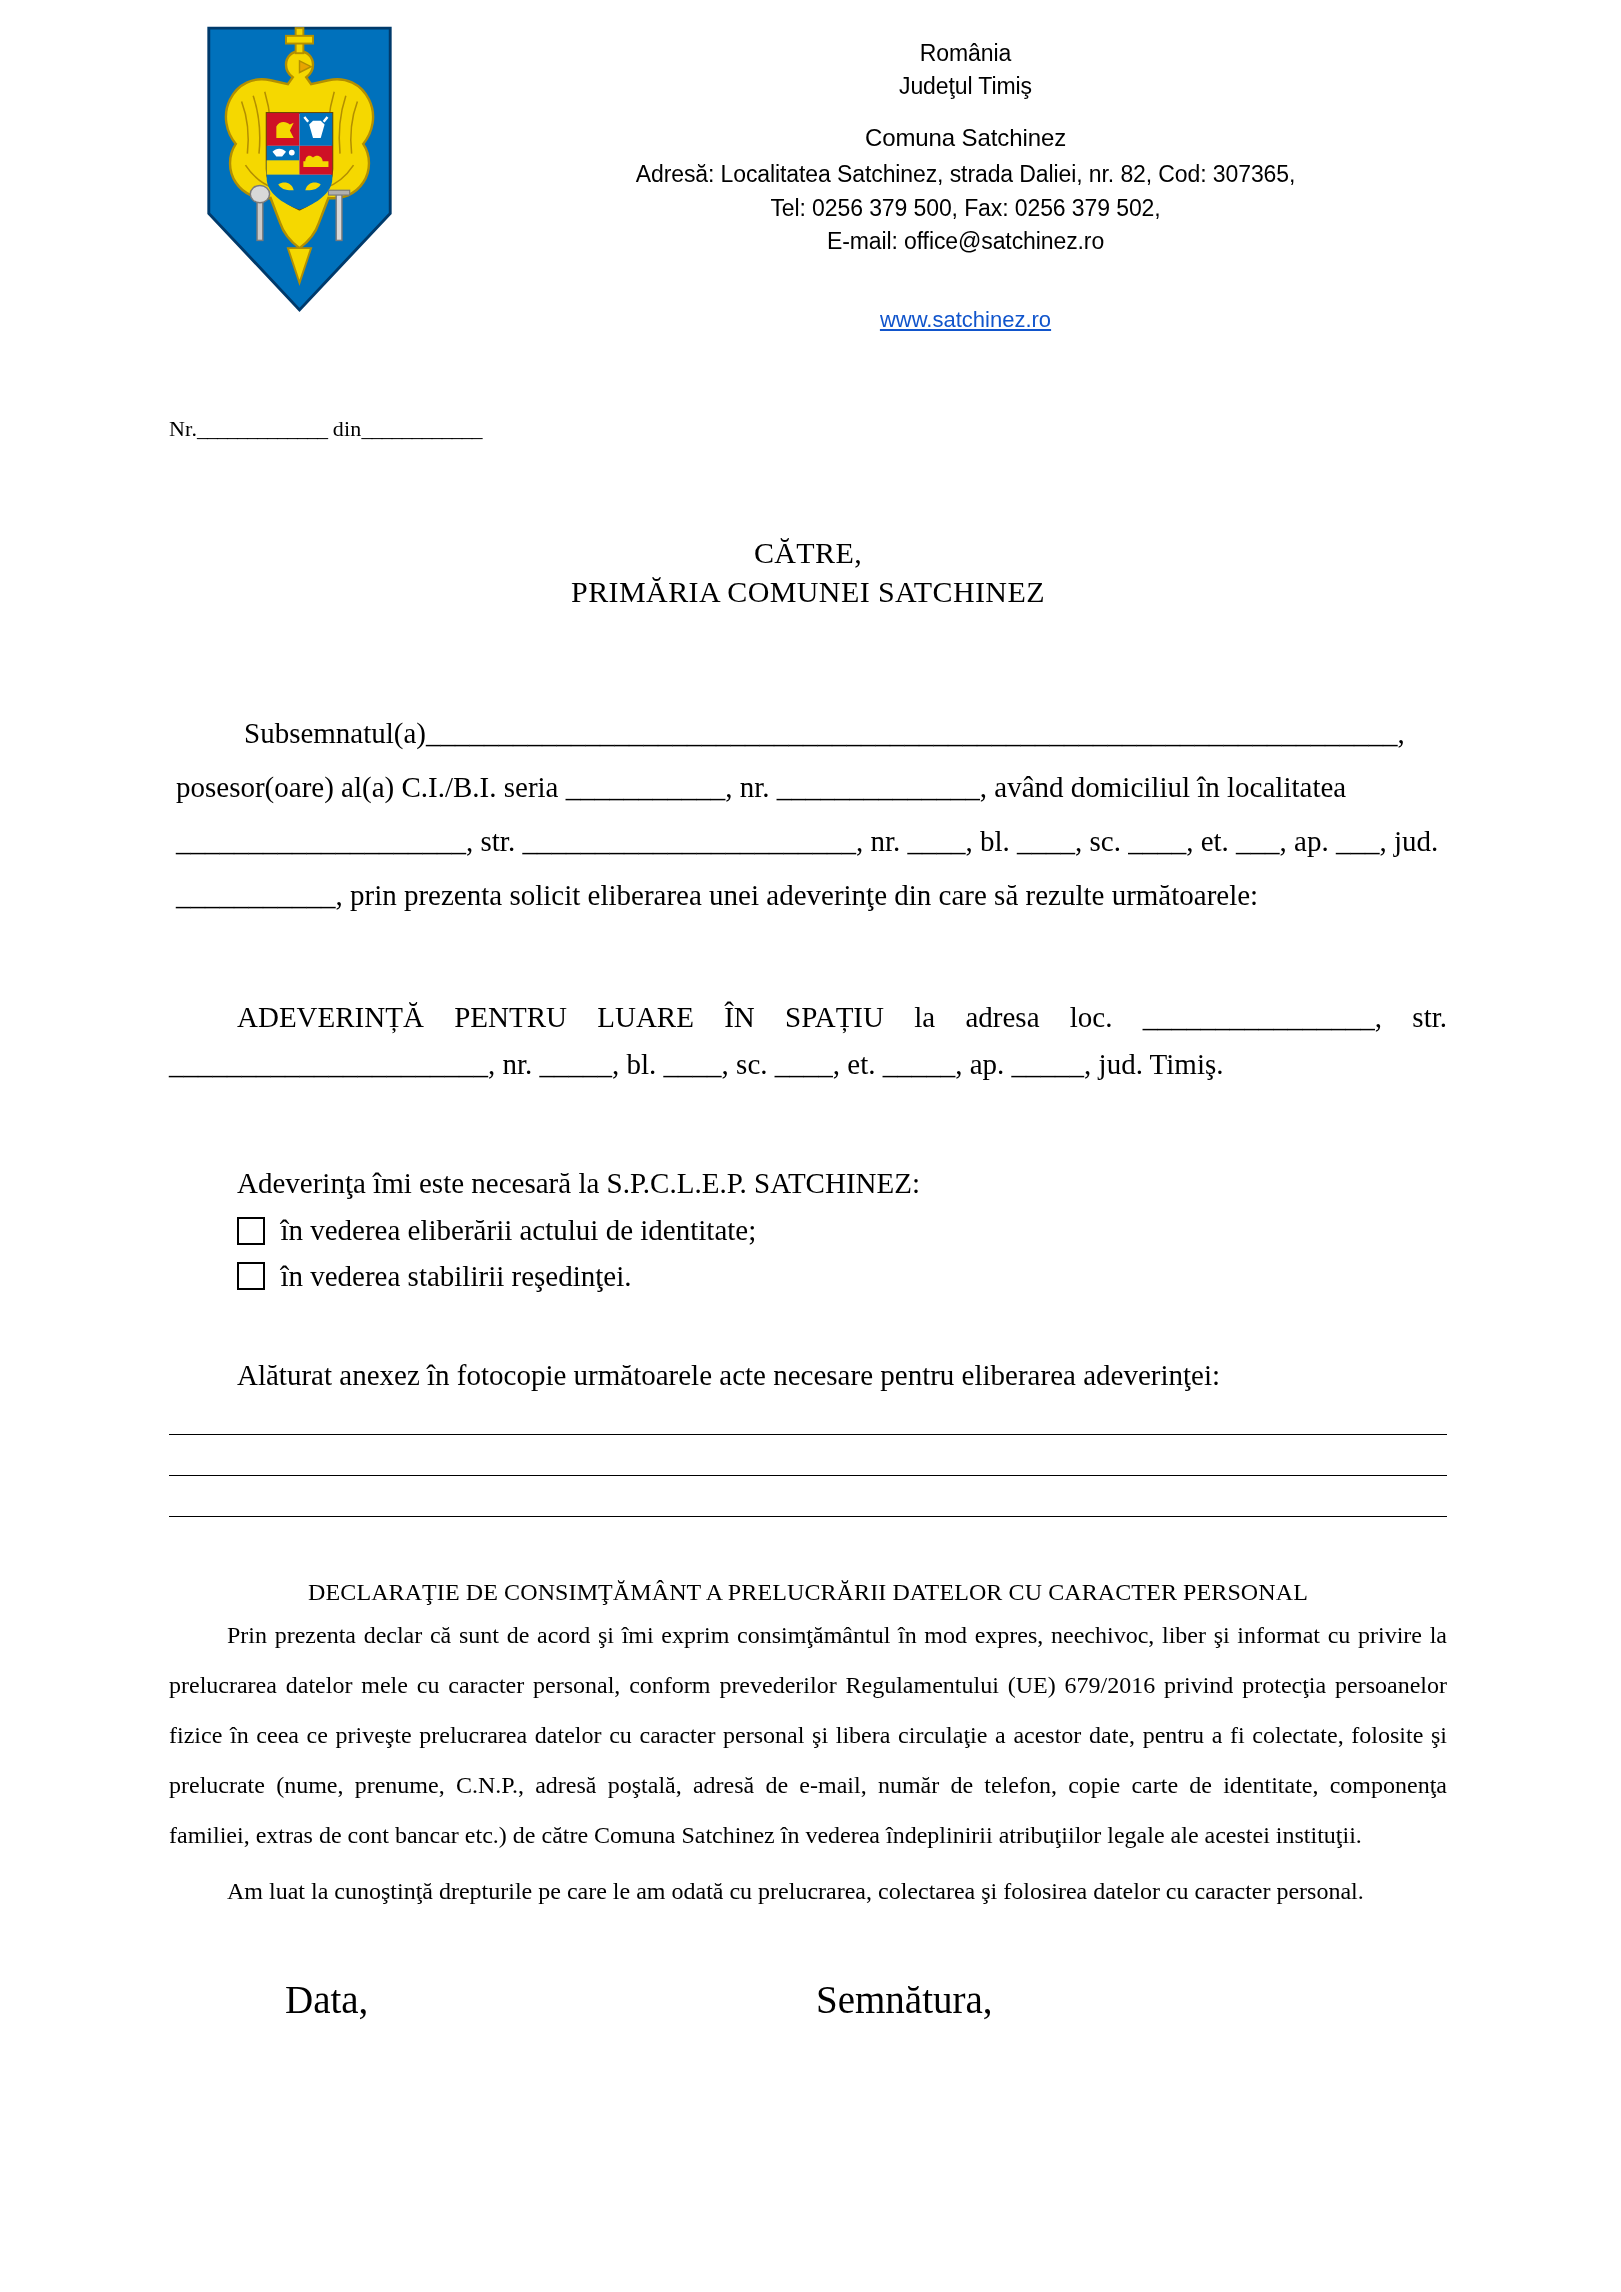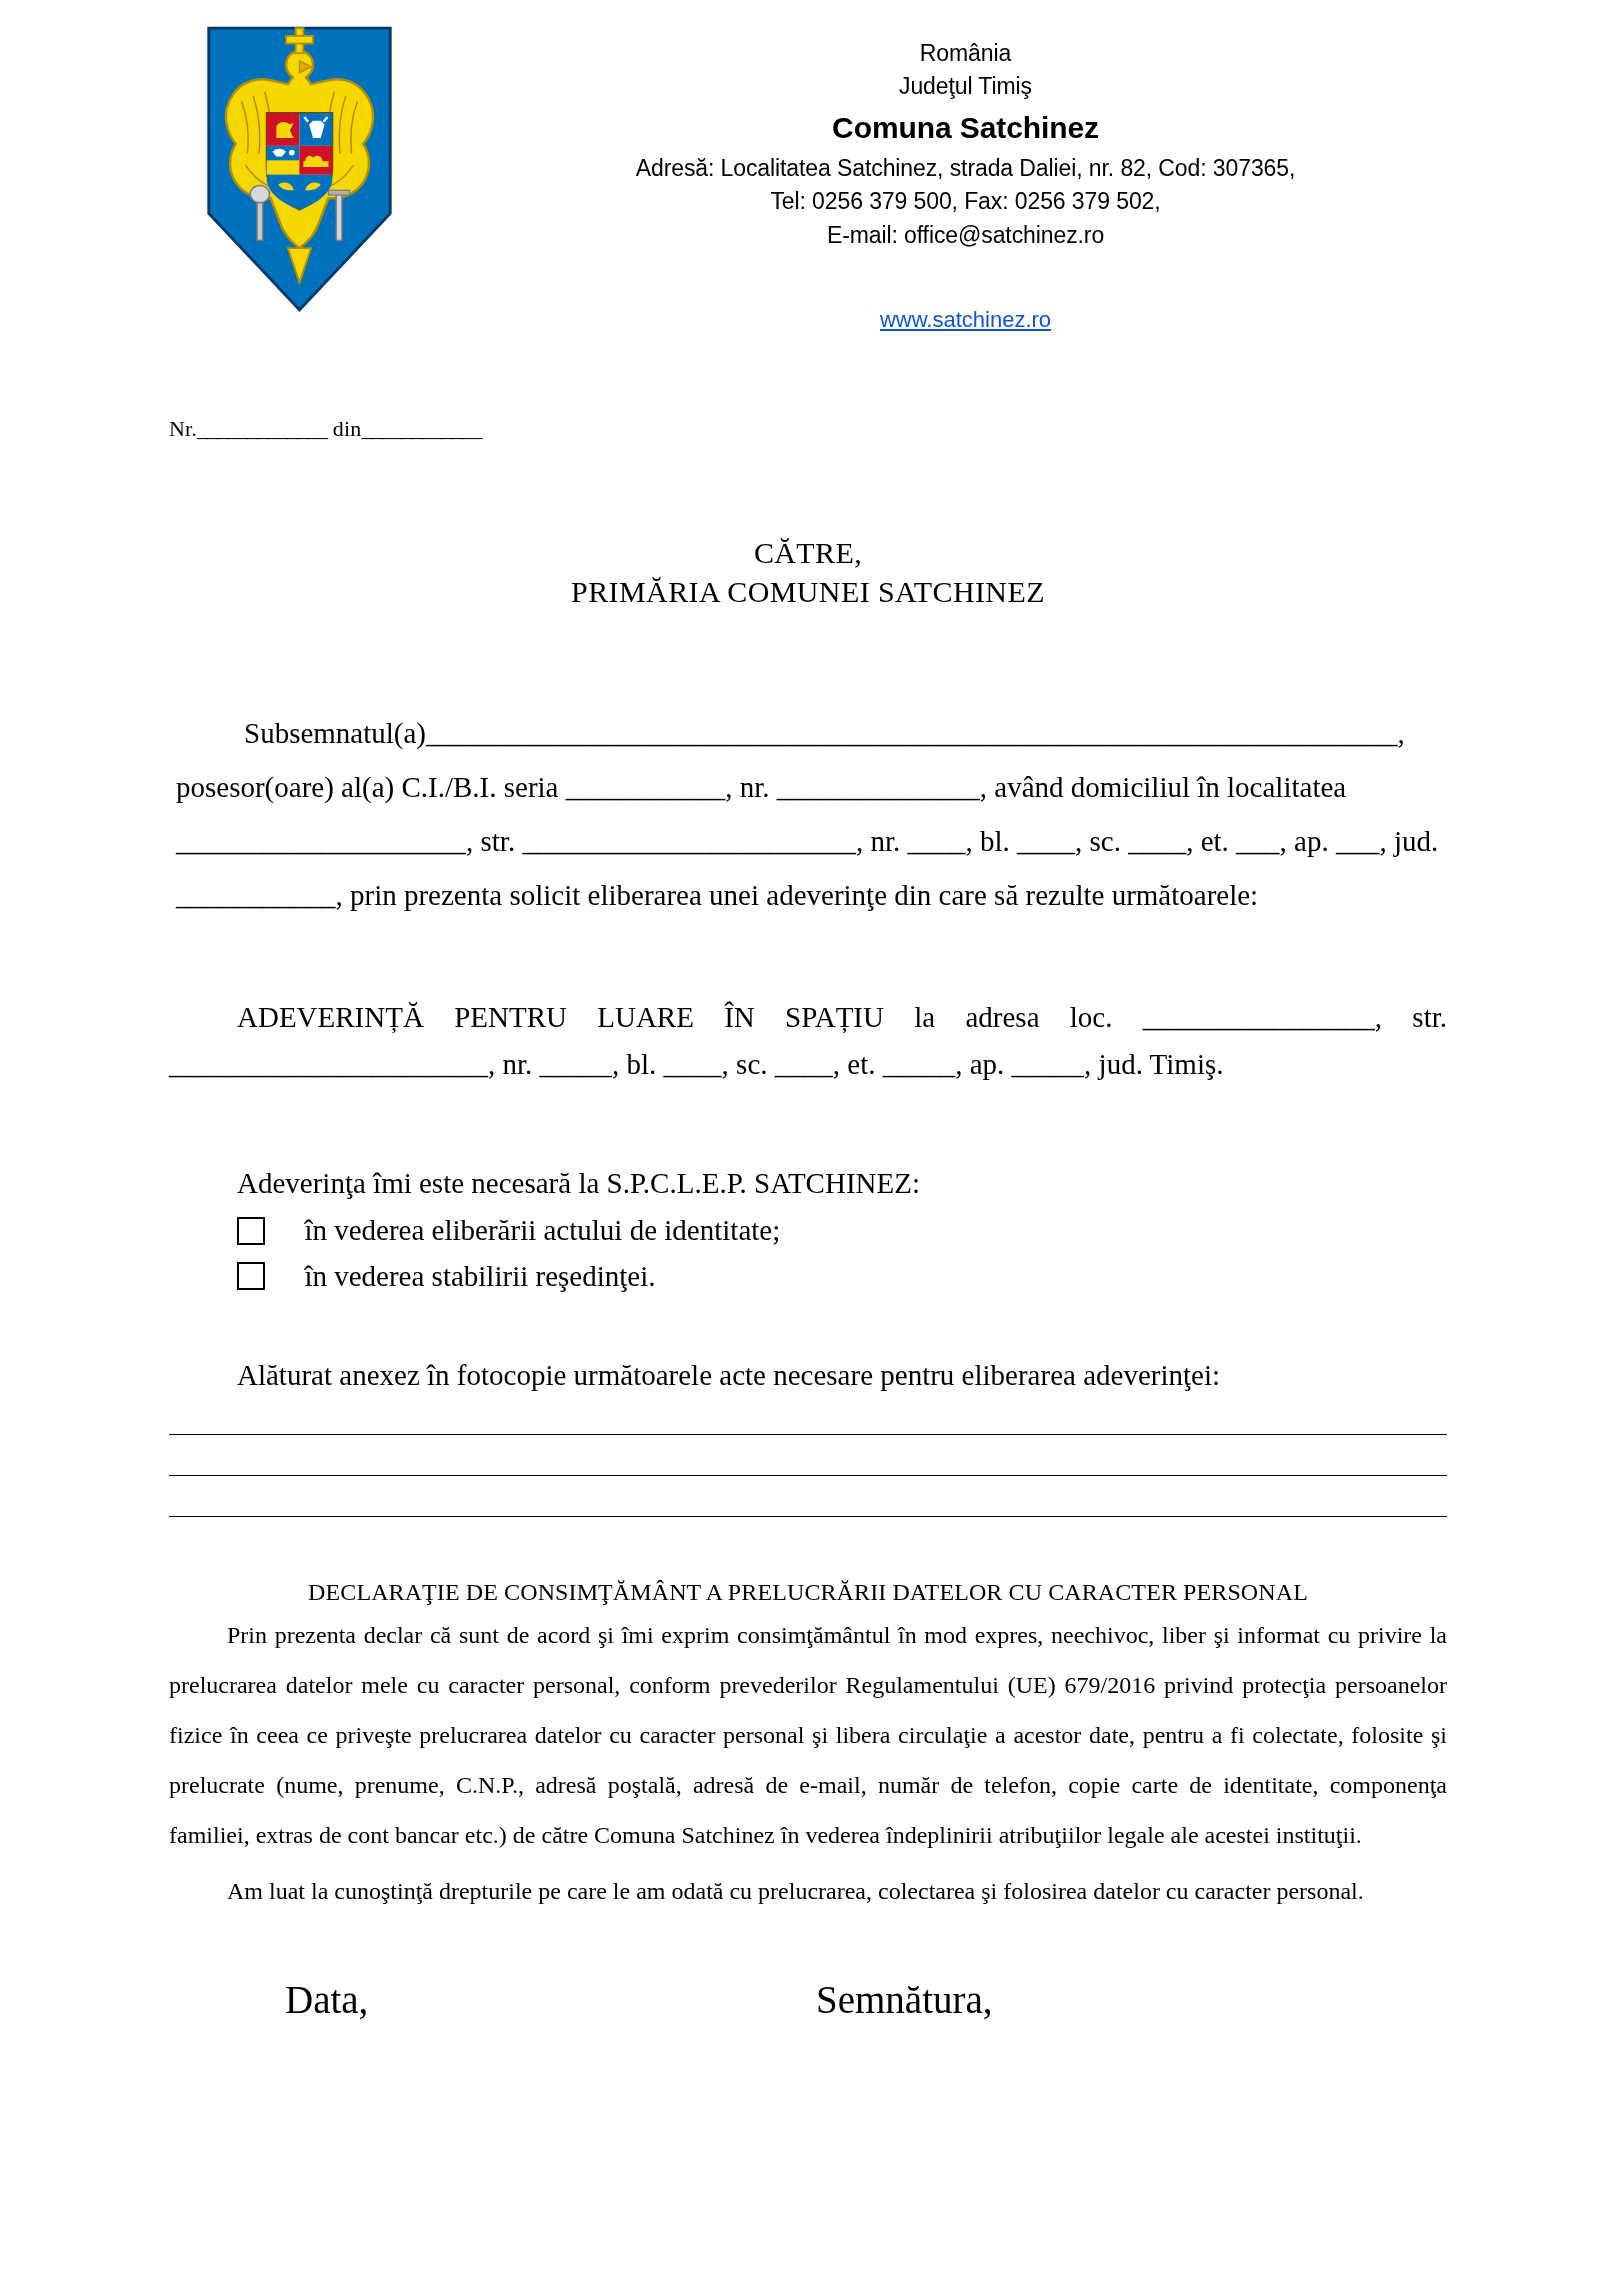--- a/index.html
+++ b/index.html
@@ -38,23 +38,23 @@
     width: 1139px;
     text-align: center;
     font-family: "Liberation Sans", "DejaVu Sans", sans-serif;
     line-height: 1.45;
   }
   .hline {
     font-size: 23px;
     letter-spacing: -0.1px;
   }
   .hline.big {
-    font-size: 30px;
-    font-weight: bold;
-    margin-top: 2px;
+    font-size: 24px;
+    font-weight: normal;
+    margin-top: 17px;
     margin-bottom: 2.9px;
   }
   .weblink {
     position: absolute;
     left: 319px;
     top: 307px;
     width: 1139px;
     text-align: center;
     font-family: "Liberation Sans", "DejaVu Sans", sans-serif;
     font-size: 22px;
@@ -121,21 +121,20 @@
     font-size: 29px;
     margin-top: 79px;
     margin-left: 68px;
   }
 
   .checkrow {
     display: flex;
     align-items: center;
     margin-top: 16.4px;
     margin-left: 68px;
-    gap: 24px;
   }
   .checkbox {
     width: 28px;
     height: 28px;
     border: 2.9px solid #000;
     box-sizing: border-box;
     margin-right: 15.4px;
     flex: none;
     background: #fff;
   }

